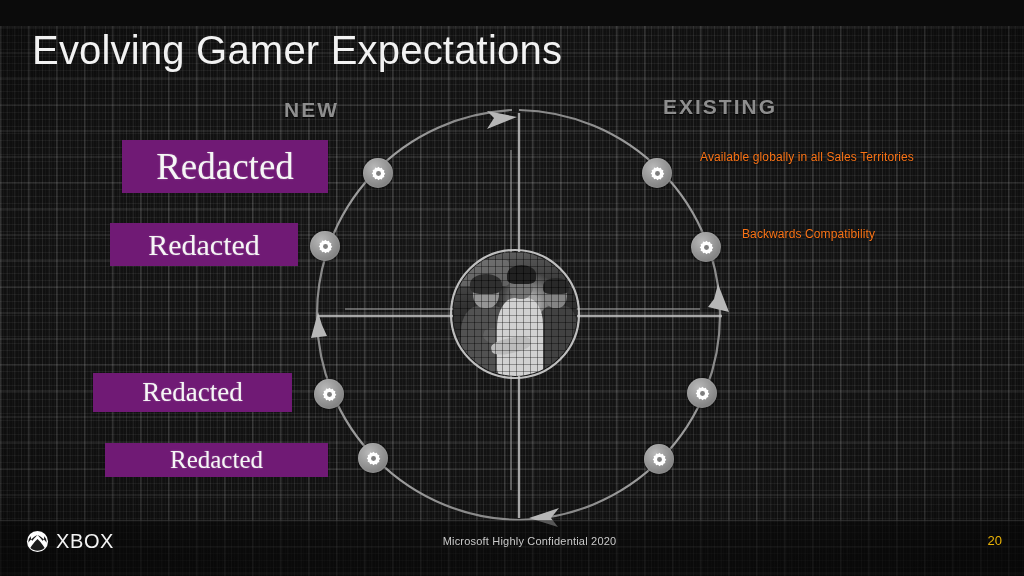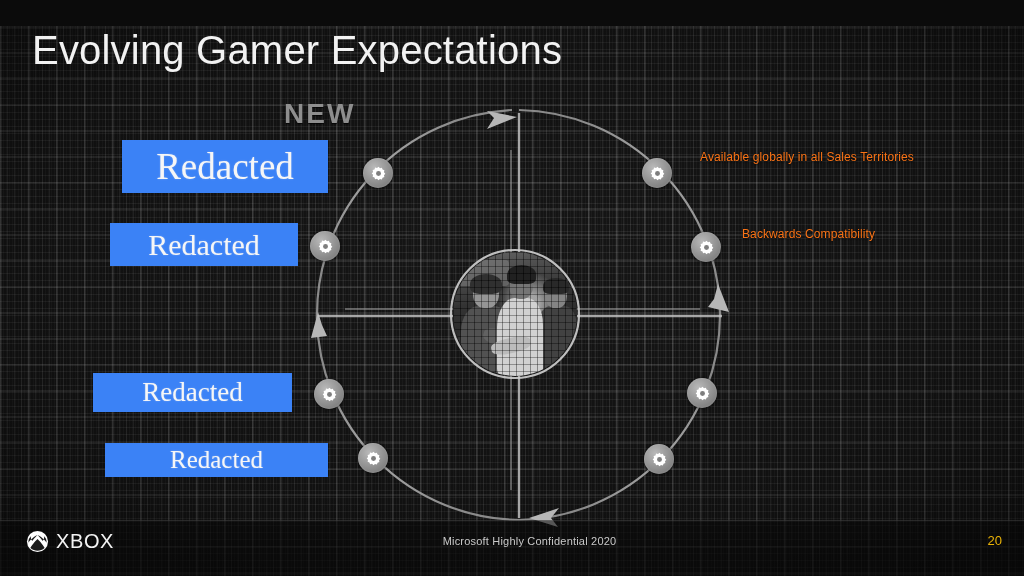--- a/index.html
+++ b/index.html
@@ -74,21 +74,21 @@
     font-size: 40px;
     font-weight: 300;
     color: #f2f2f2;
     letter-spacing: 0.2px;
     white-space: nowrap;
   }
 
   
   .col-head {
     position: absolute;
-    font-size: 28px;
+    font-size: 21px;
     font-weight: bold;
     letter-spacing: 2.0px;
     color: #8e8e8e;
     text-shadow: 0 1px 1px rgba(0,0,0,.8);
   }
   #head-new      { left: 284px; top: 98px; }
   #head-existing { left: 663px; top: 95px; }
 
   
   #diagram {
@@ -156,21 +156,21 @@
     display: flex;
     align-items: center;
     justify-content: center;
     pointer-events: auto;
   }
   .gear-node svg { width: 17px; height: 17px; display: block; }
 
   
   .redacted {
     position: absolute;
-    background: #3b82f6;
+    background: #701a75;
     color: #f6f6f6;
     font-family: "Liberation Serif", serif;
     display: flex;
     align-items: center;
     justify-content: center;
     white-space: nowrap;
     text-shadow: 0 0 2px rgba(255,255,255,.30);
   }
   #red-1 { left: 122px; top: 140px; width: 206px; height: 53px; font-size: 37px; }
   #red-2 { left: 110px; top: 223px; width: 188px; height: 43px; font-size: 30px; }
@@ -248,20 +248,21 @@
   <div class="bg-base"></div>
   <div class="bg-grid-a"></div>
   <div class="bg-grid-b"></div>
   <div class="bg-grid-c"></div>
   <div class="bg-vignette"></div>
   <div class="bg-darkband-top"></div>
 
   <div class="title">Evolving Gamer Expectations</div>
 
   <div class="col-head" id="head-new">NEW</div>
+  <div class="col-head" id="head-existing">EXISTING</div>
 
   <svg id="diagram" viewBox="0 0 1024 576">
     <defs>
       <radialGradient id="ringFade" cx="50%" cy="50%" r="50%">
         <stop offset="0%" stop-color="#cfcfcf"></stop>
         <stop offset="100%" stop-color="#9a9a9a"></stop>
       </radialGradient>
     </defs>
 
     <g stroke="url(#ringFade)" stroke-width="2.2" fill="none" opacity="0.88">

